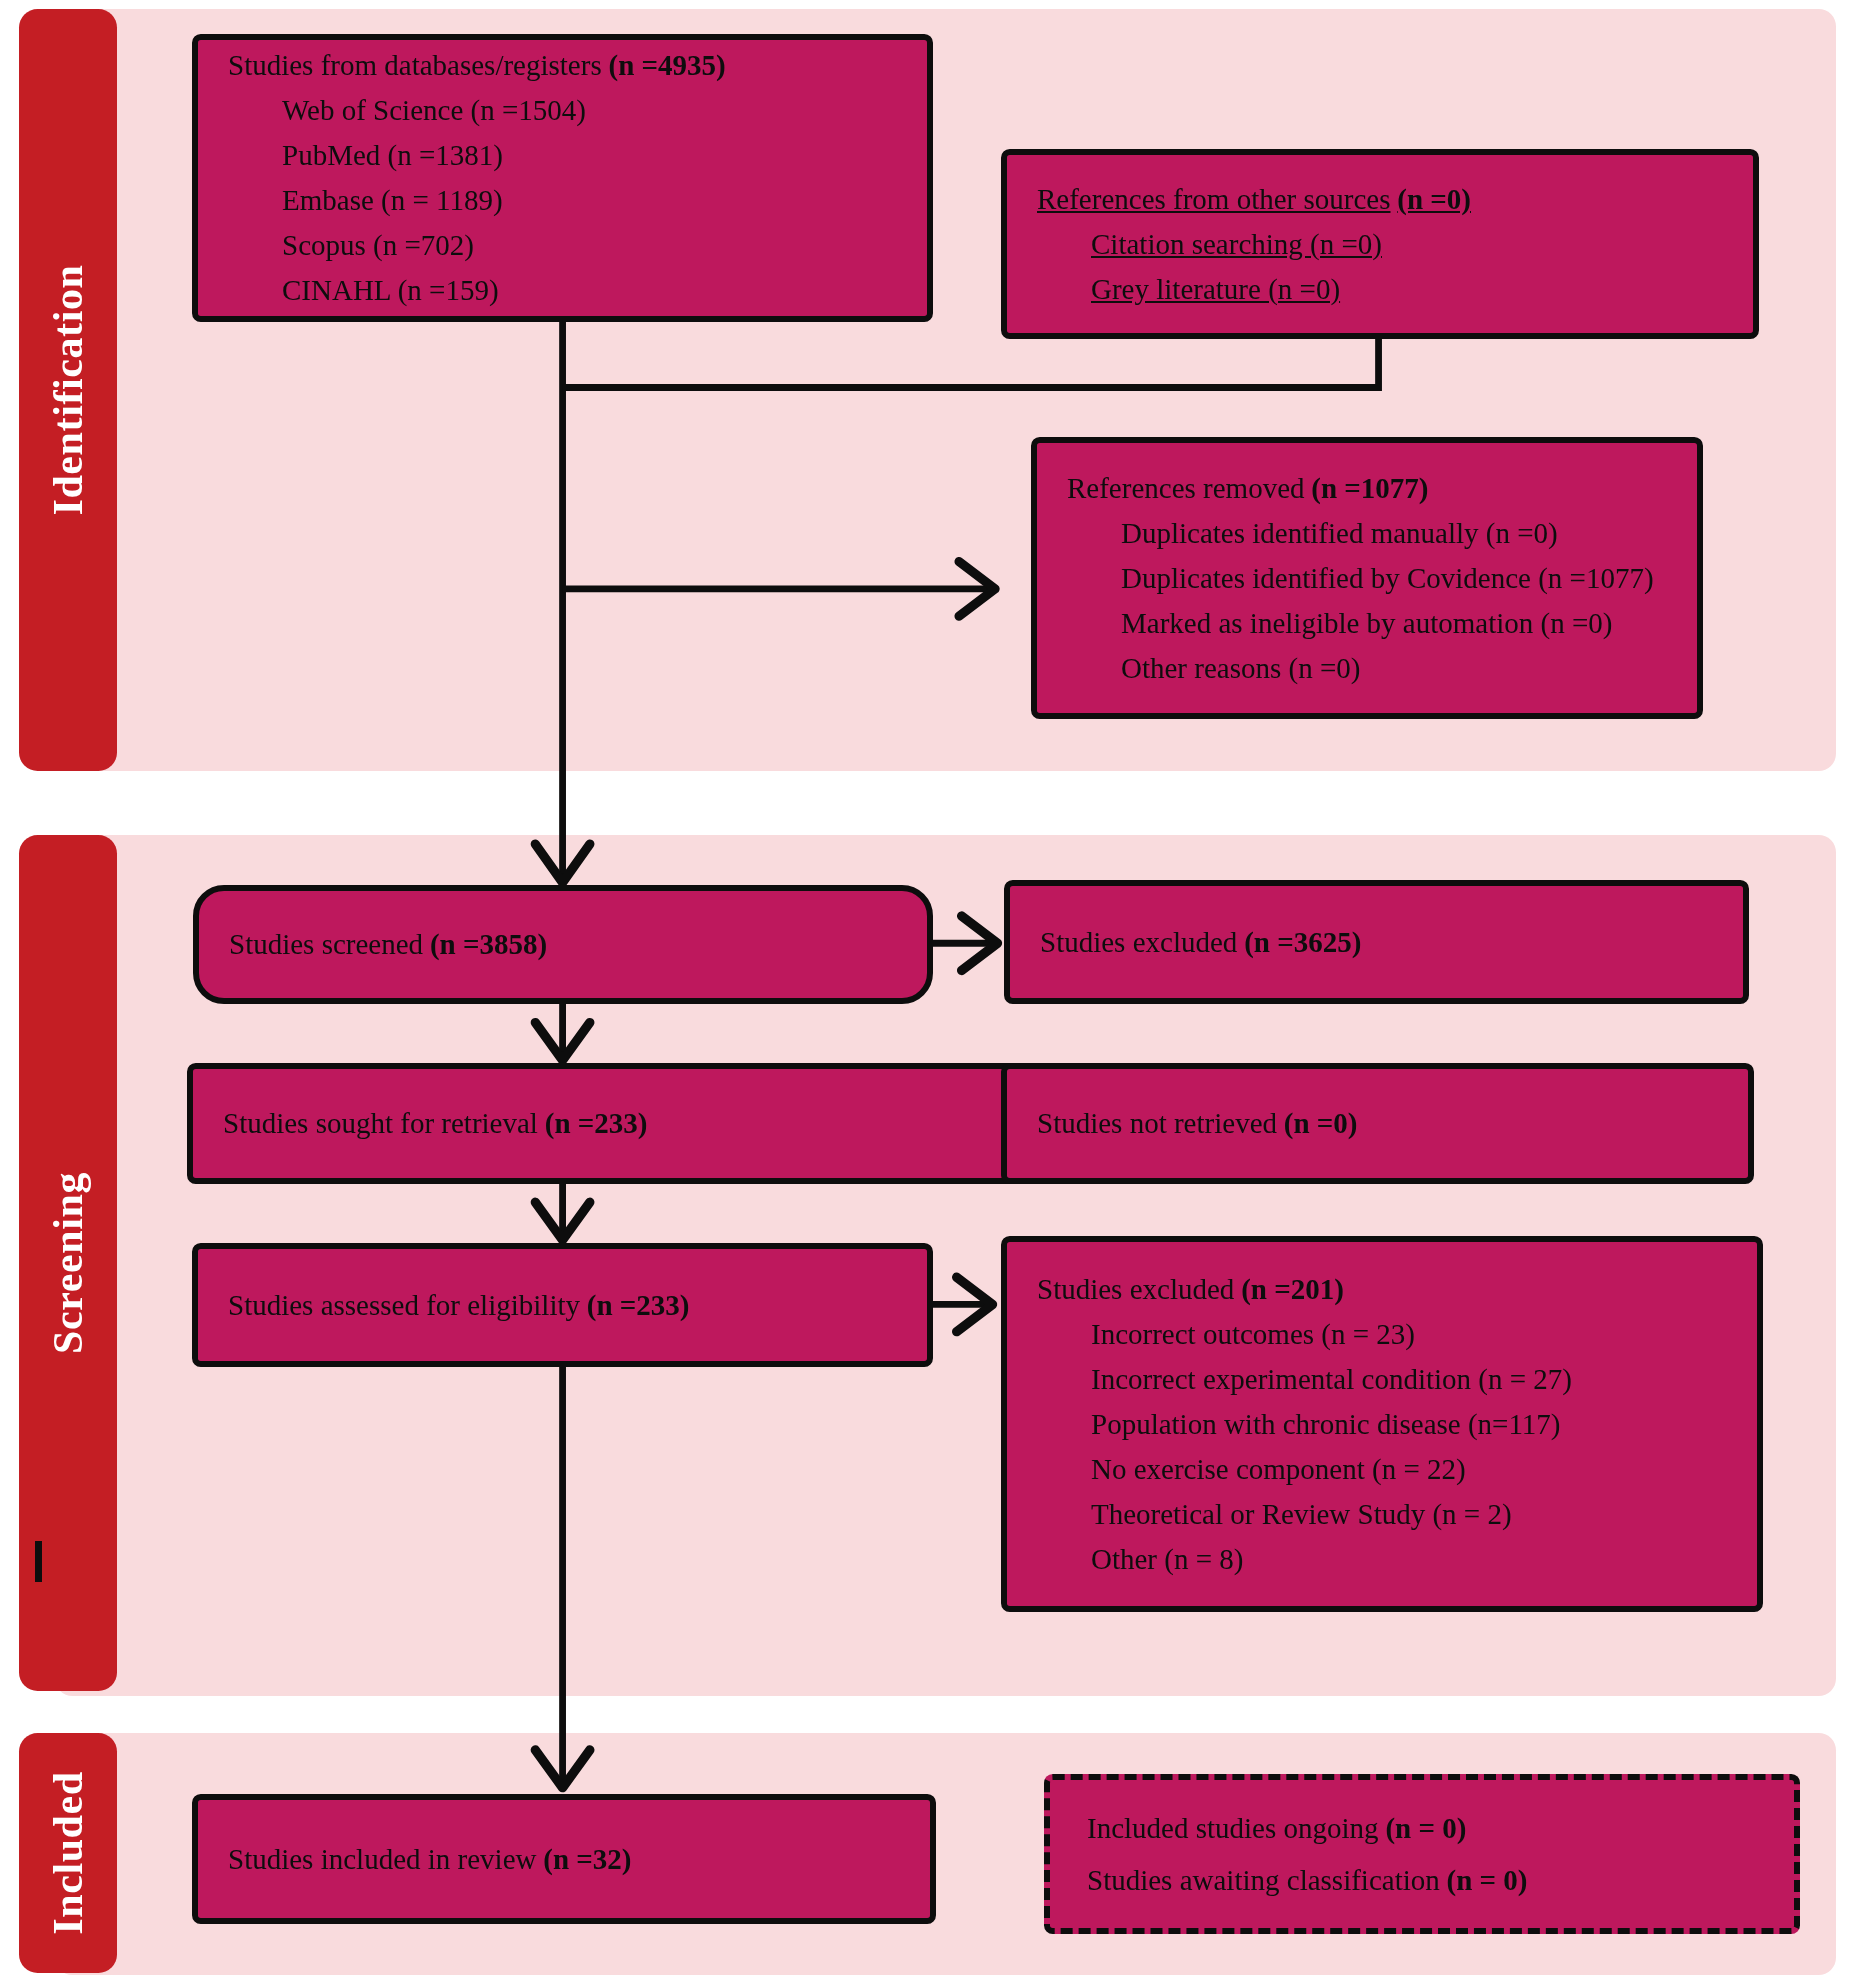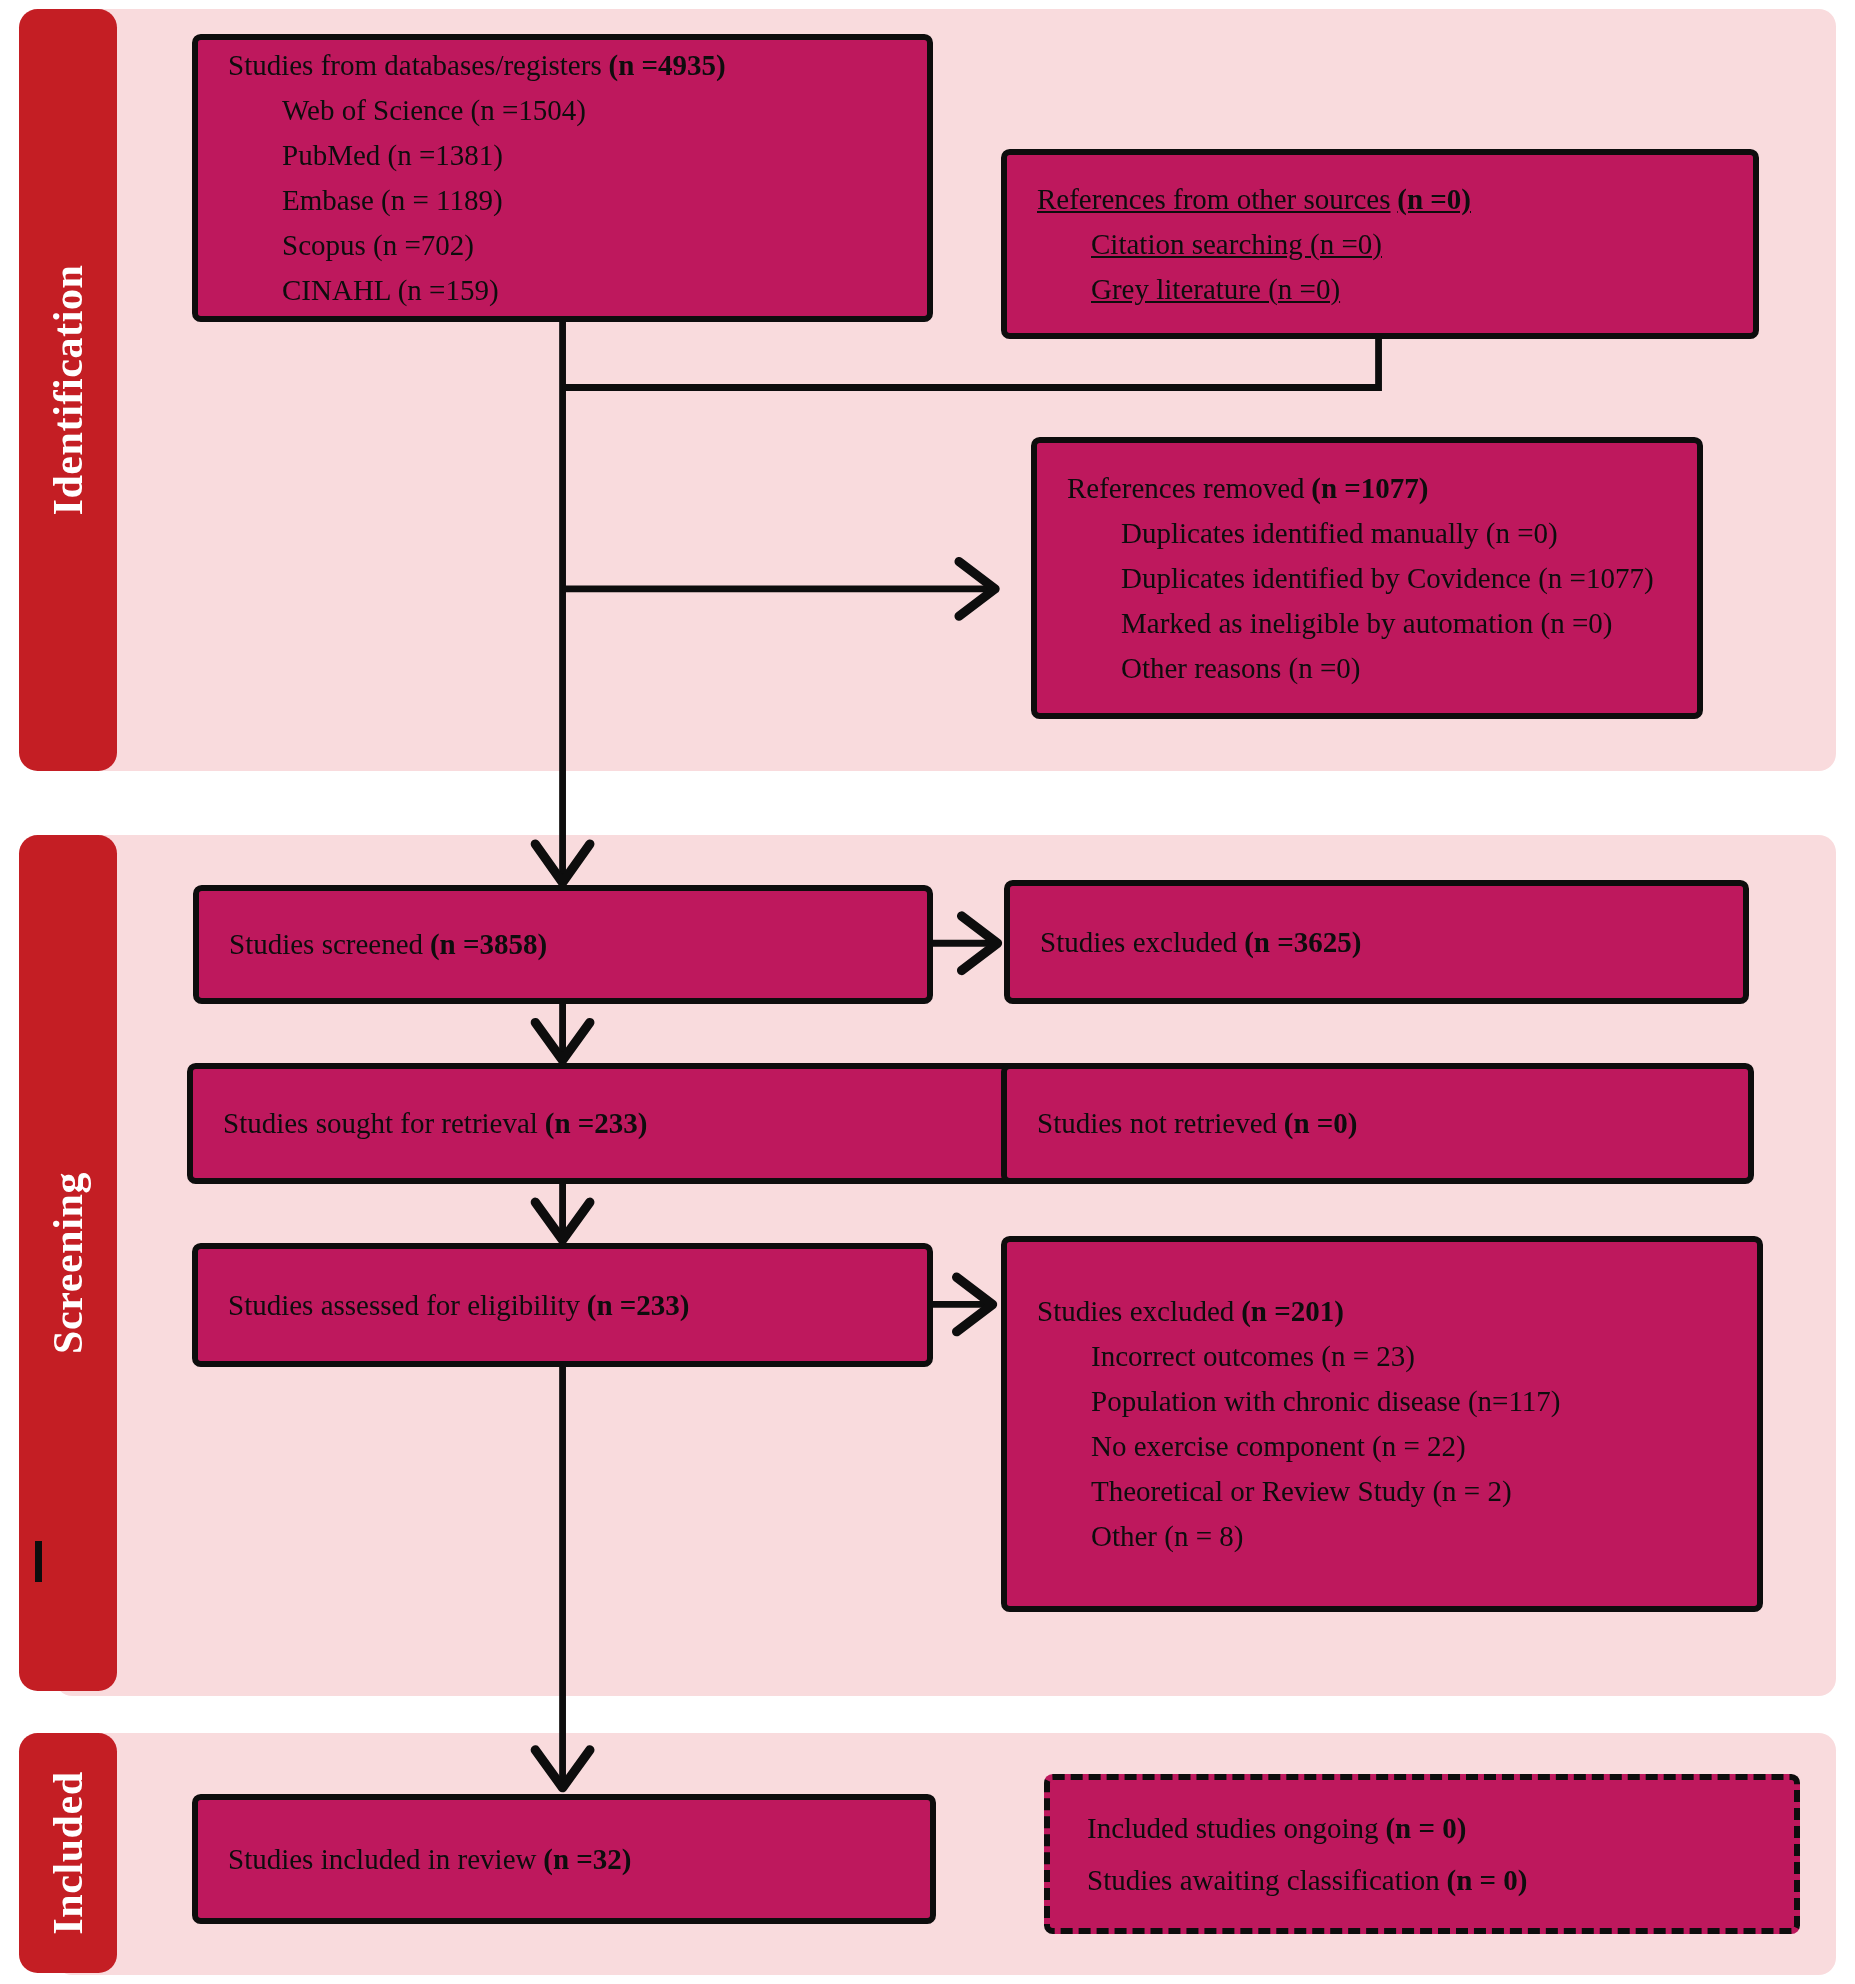--- a/index.html
+++ b/index.html
@@ -122,21 +122,21 @@
   </div>
 
   <div class="box" style="left:1031px;top:437px;width:672px;height:282px;">
     <div class="line"><span>References removed</span><span class="cnt">(n =1077)</span></div>
     <div class="line indent">Duplicates identified manually (n =0)</div>
     <div class="line indent">Duplicates identified by Covidence (n =1077)</div>
     <div class="line indent">Marked as ineligible by automation (n =0)</div>
     <div class="line indent">Other reasons (n =0)</div>
   </div>
 
-  <div class="box" style="left:193px;top:885px;width:740px;height:119px;">
+  <div class="box" style="left:193px;top:885px;width:740px;height:119px;border-radius:31px;">
     <div class="line"><span>Studies screened</span><span class="cnt">(n =3858)</span></div>
   </div>
 
   <div class="box" style="left:1004px;top:880px;width:745px;height:124px;">
     <div class="line"><span>Studies excluded</span><span class="cnt">(n =3625)</span></div>
   </div>
 
   <div class="box" style="left:187px;top:1063px;width:836px;height:121px;">
     <div class="line"><span>Studies sought for retrieval</span><span class="cnt">(n =233)</span></div>
   </div>
@@ -145,20 +145,21 @@
     <div class="line"><span>Studies not retrieved</span><span class="cnt">(n =0)</span></div>
   </div>
 
   <div class="box" style="left:192px;top:1243px;width:741px;height:124px;">
     <div class="line"><span>Studies assessed for eligibility</span><span class="cnt">(n =233)</span></div>
   </div>
 
   <div class="box" style="left:1001px;top:1236px;width:762px;height:376px;">
     <div class="line"><span>Studies excluded</span><span class="cnt">(n =201)</span></div>
     <div class="line indent">Incorrect outcomes (n = 23)</div>
+    <div class="line indent">Incorrect experimental condition (n = 27)</div>
     <div class="line indent">Population with chronic disease (n=117)</div>
     <div class="line indent">No exercise component (n = 22)</div>
     <div class="line indent">Theoretical or Review Study (n = 2)</div>
     <div class="line indent">Other (n = 8)</div>
   </div>
 
   <div class="box" style="left:192px;top:1794px;width:744px;height:130px;">
     <div class="line"><span>Studies included in review</span><span class="cnt">(n =32)</span></div>
   </div>
 

